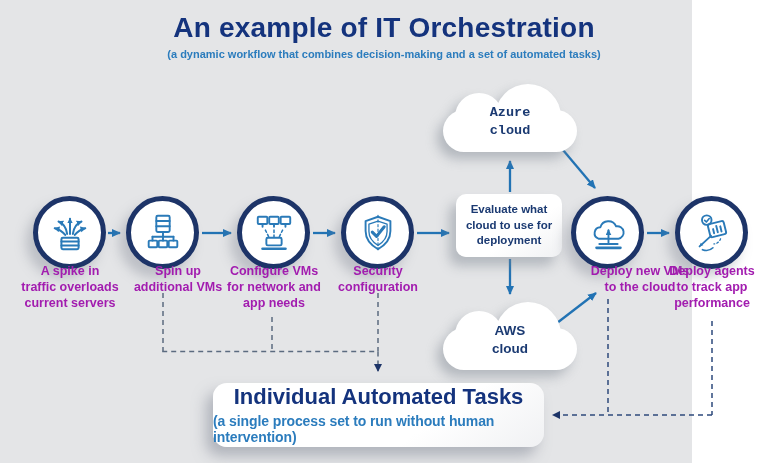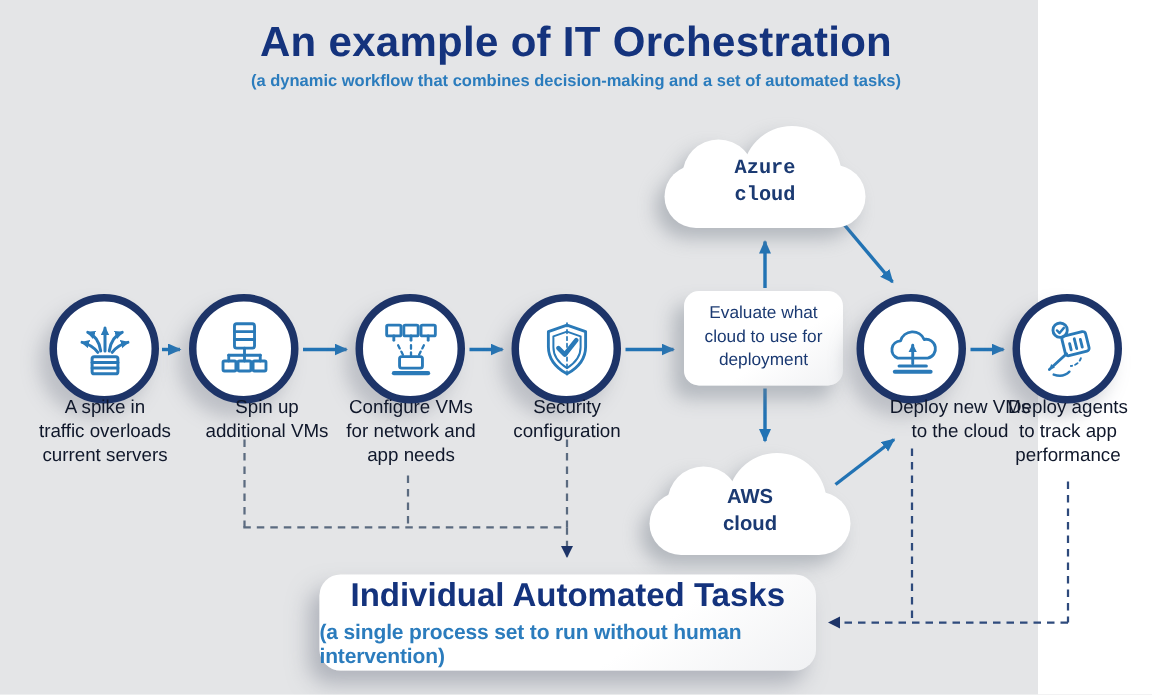--- a/index.html
+++ b/index.html
@@ -9,38 +9,38 @@
   .title{position:absolute;left:0;top:12px;width:768px;text-align:center;
          font-size:28px;font-weight:bold;color:#14337d;letter-spacing:.2px;}
   .subtitle{position:absolute;left:0;top:48px;width:768px;text-align:center;
          font-size:11px;font-weight:bold;color:#2b7cbd;}
 
   svg.overlay{position:absolute;left:0;top:0;width:768px;height:463px;pointer-events:none;}
 
   .node-circle{position:absolute;width:63px;height:63px;border:5px solid #1d3468;border-radius:50%;
          background:#ffffff;box-shadow:-7px 9px 12px rgba(125,132,145,.38);
          display:flex;align-items:center;justify-content:center;}
-  .node-label{position:absolute;width:130px;text-align:center;font-size:12.5px;font-weight:normal;
-         color:#0f172a;line-height:1.28;white-space:pre-line;}
+  .node-label{position:absolute;width:130px;text-align:center;font-size:12.5px;font-weight:bold;
+         color:#a21caf;line-height:1.28;white-space:pre-line;}
 
   .cloud{position:absolute;width:134px;height:68px;}
   .cloud-shape{position:absolute;inset:0;filter:drop-shadow(-6px 7px 6px rgba(120,128,140,.45));}
   .cloud-shape i{position:absolute;background:#ffffff;display:block;}
   .c-body{left:0;top:26px;width:134px;height:42px;border-radius:22px;}
   .c-puff-l{left:12px;top:9px;width:48px;height:48px;border-radius:50%;}
   .c-puff-r{left:52px;top:0;width:66px;height:66px;border-radius:50%;}
   .cloud-label{position:absolute;inset:0;display:flex;align-items:center;justify-content:center;
          font-size:13.5px;font-weight:bold;color:#1b3a72;text-align:center;line-height:1.3;
          white-space:pre-line;padding-top:8px;}
 
   .decision-box{position:absolute;left:456px;top:194px;width:106px;height:63px;border-radius:10px;
          background:linear-gradient(145deg,#ffffff 60%,#f0f1f3);
          box-shadow:-7px 9px 12px rgba(125,132,145,.45);
          display:flex;align-items:center;justify-content:center;text-align:center;
-         font-size:11.5px;font-weight:normal;color:#1b3a72;line-height:1.35;white-space:pre-line;}
+         font-size:11.5px;font-weight:bold;color:#1b3a72;line-height:1.35;white-space:pre-line;}
 
   .footer-box{position:absolute;left:213px;top:383px;width:331px;height:64px;border-radius:14px;
          background:linear-gradient(145deg,#ffffff 65%,#f0f1f3);
          box-shadow:-7px 9px 14px rgba(125,132,145,.5);
          display:flex;flex-direction:column;align-items:center;justify-content:center;}
   .footer-title{font-size:22px;font-weight:bold;color:#14337d;line-height:1.1;}
   .footer-subtitle{font-size:14px;font-weight:bold;color:#2b7cbd;margin-top:3px;letter-spacing:-.1px;}
 
   .icon-svg{display:block;}
 </style>
@@ -171,21 +171,21 @@
   <div class="cloud" style="left:443px;top:84px;font-family:Liberation Mono, monospace;">
     <div class="cloud-shape">
         <i class="c-body"></i>
         <i class="c-puff-l"></i>
         <i class="c-puff-r"></i>
       </div>
     <div class="cloud-label">Azure
 cloud</div>
   </div>
 
-  <div class="cloud" style="left:433px;top:302px;">
+  <div class="cloud" style="left:443px;top:302px;">
     <div class="cloud-shape">
         <i class="c-body"></i>
         <i class="c-puff-l"></i>
         <i class="c-puff-r"></i>
       </div>
     <div class="cloud-label">AWS
 cloud</div>
   </div>
 
   <div class="node-circle" style="left:571px;top:196px;">

